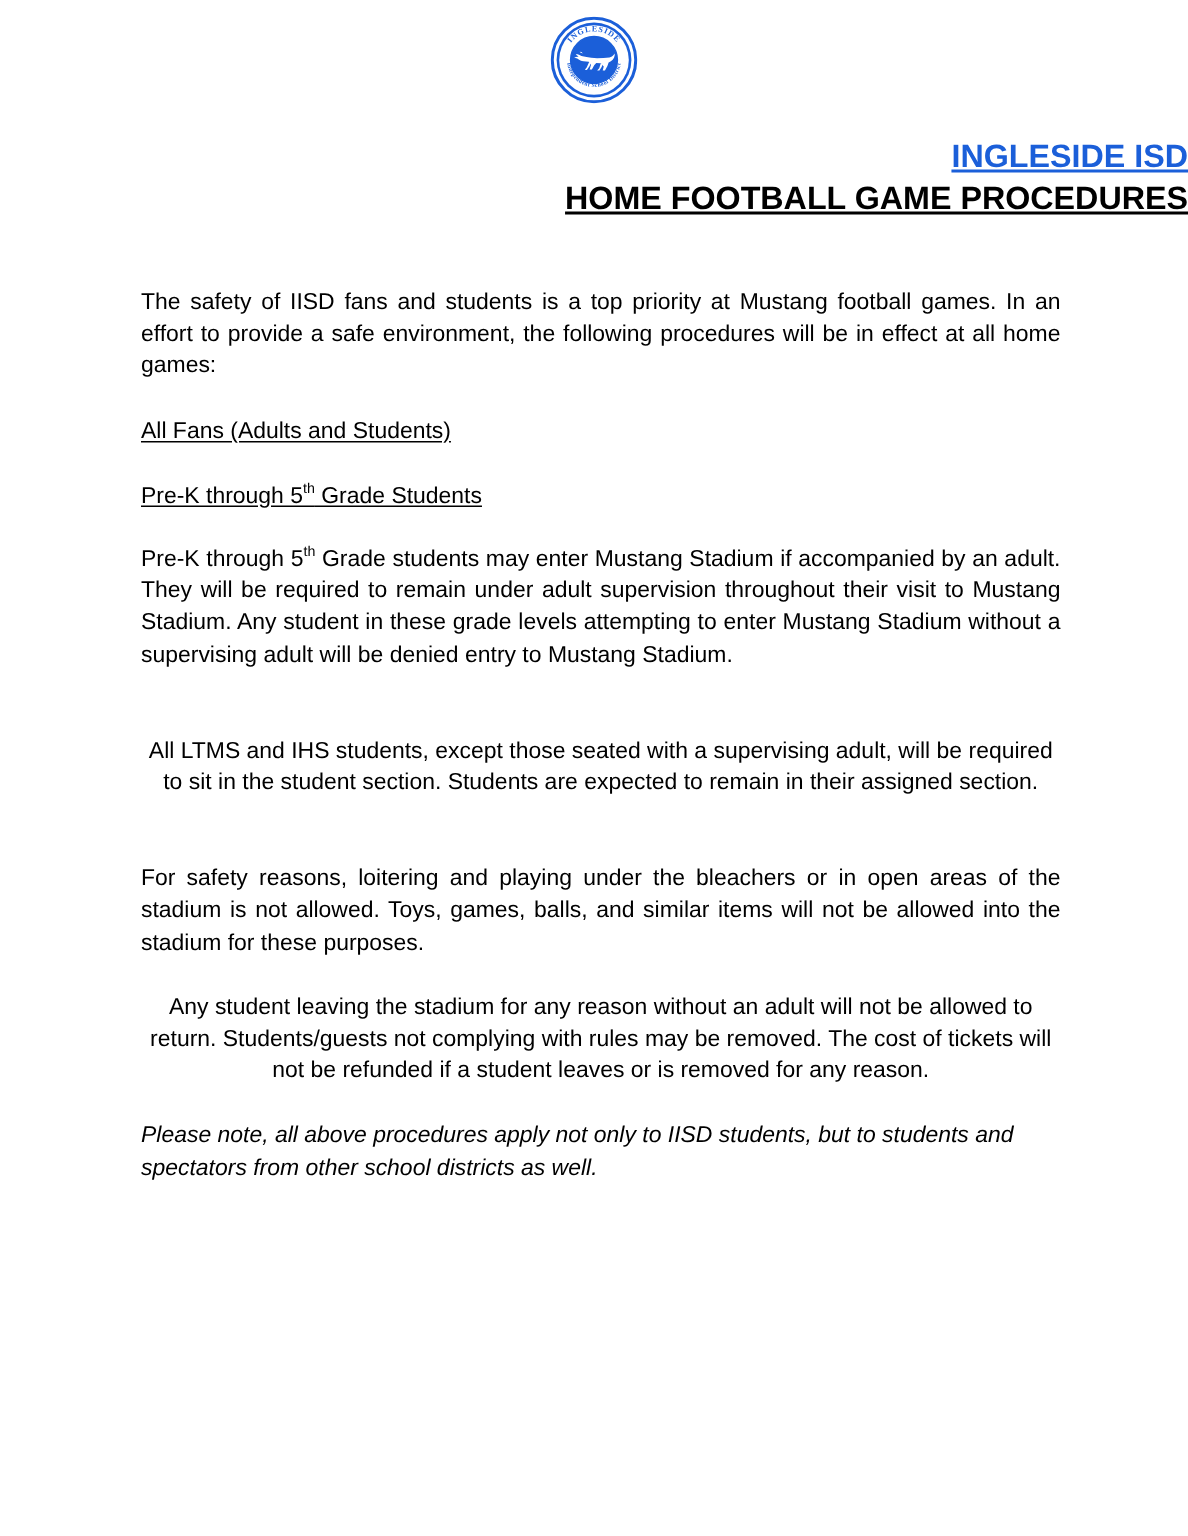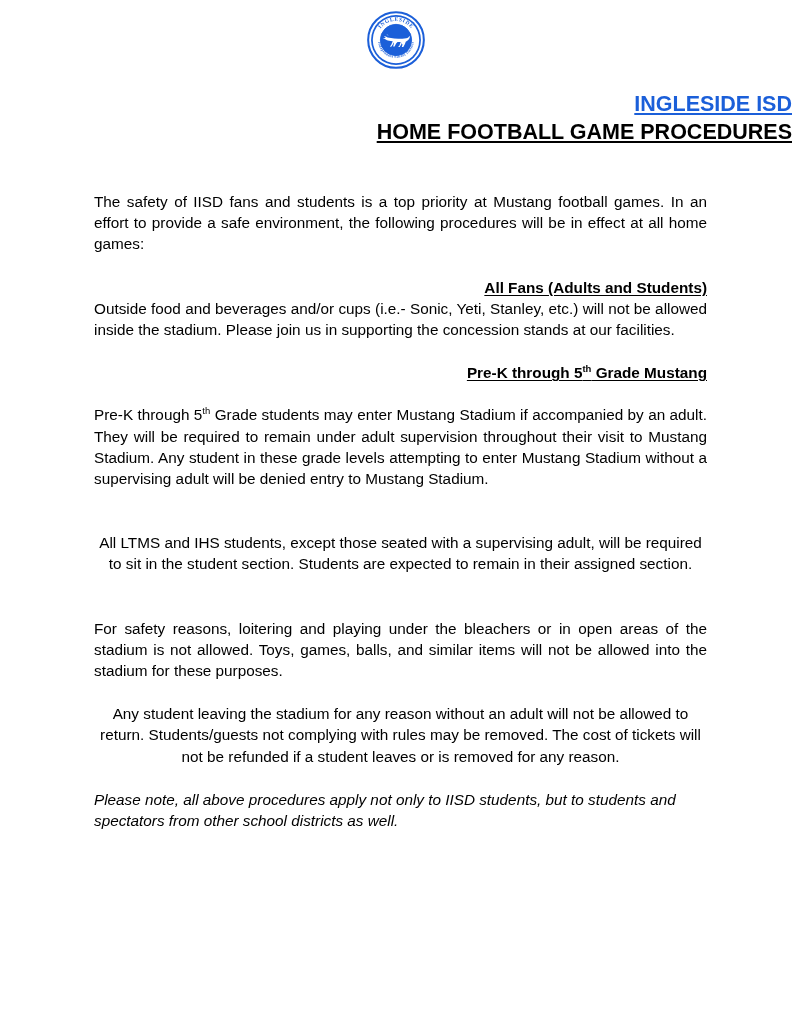--- a/index.html
+++ b/index.html
@@ -71,23 +71,22 @@
     line-height: 21.2px;
   }
   .para {
     text-align: justify;
     text-align-last: left;
   }
   .para-left {
     text-align: center;
   }
   .heading {
-    font-weight: bold;
+    font-weight: normal;
     display: block;
-    text-align: right;
   }
   .heading span.htext {
     text-decoration: underline;
     text-underline-offset: 2px;
   }
   .italic-note {
     font-style: italic;
     text-align: left;
   }
   sup {
@@ -148,25 +147,24 @@
     <span class="title-line" style="color: #000000;"><span class="u">HOME FOOTBALL GAME PROCEDURES</span></span>
   </div>
 
   <div class="content">
 
     <p class="para">The safety of IISD fans and students is a top priority at Mustang football games. In an effort to provide a safe environment, the following procedures will be in effect at all home games:</p>
 
     <div class="gap-md"></div>
 
     <div class="heading"><span class="htext">All Fans (Adults and Students)</span></div>
-    <p class="para">Outside food and beverages and/or cups (i.e.- Sonic, Yeti, Stanley, etc.) will not be allowed inside the stadium. Please join us in supporting the concession stands at our facilities.</p>
 
     <div class="gap-md"></div>
 
-    <div class="heading"><span class="htext"><span>Pre-K through 5</span><sup>th</sup><span> Grade Mustang</span></span></div>
+    <div class="heading"><span class="htext"><span>Pre-K through 5</span><sup>th</sup><span> Grade Students</span></span></div>
 
     <div class="gap-sm"></div>
 
     <p class="para"><span>Pre-K through 5</span><sup>th</sup><span> Grade students may enter Mustang Stadium if accompanied by an adult.  They will be required to remain under adult supervision throughout their visit to Mustang Stadium. Any student in these grade levels attempting to enter Mustang Stadium without a supervising adult will be denied entry to Mustang Stadium.</span></p>
 
     <div class="gap-md"></div>
 
 
     <div class="gap-sm"></div>
 

